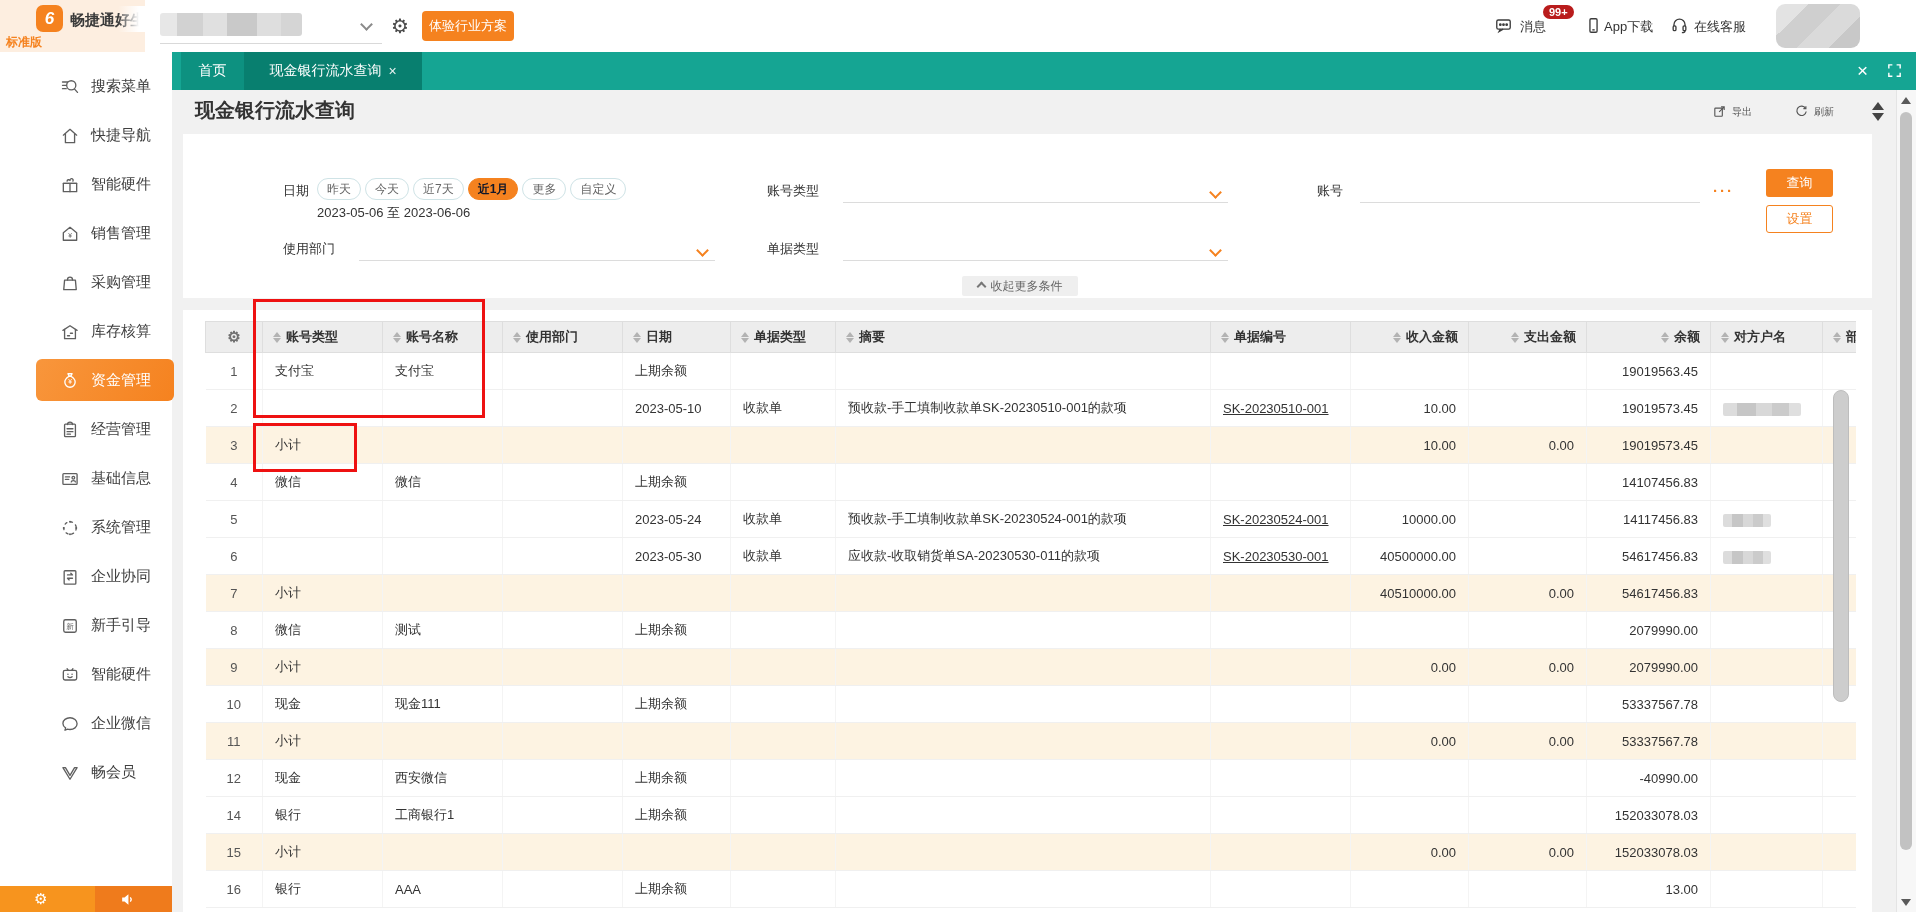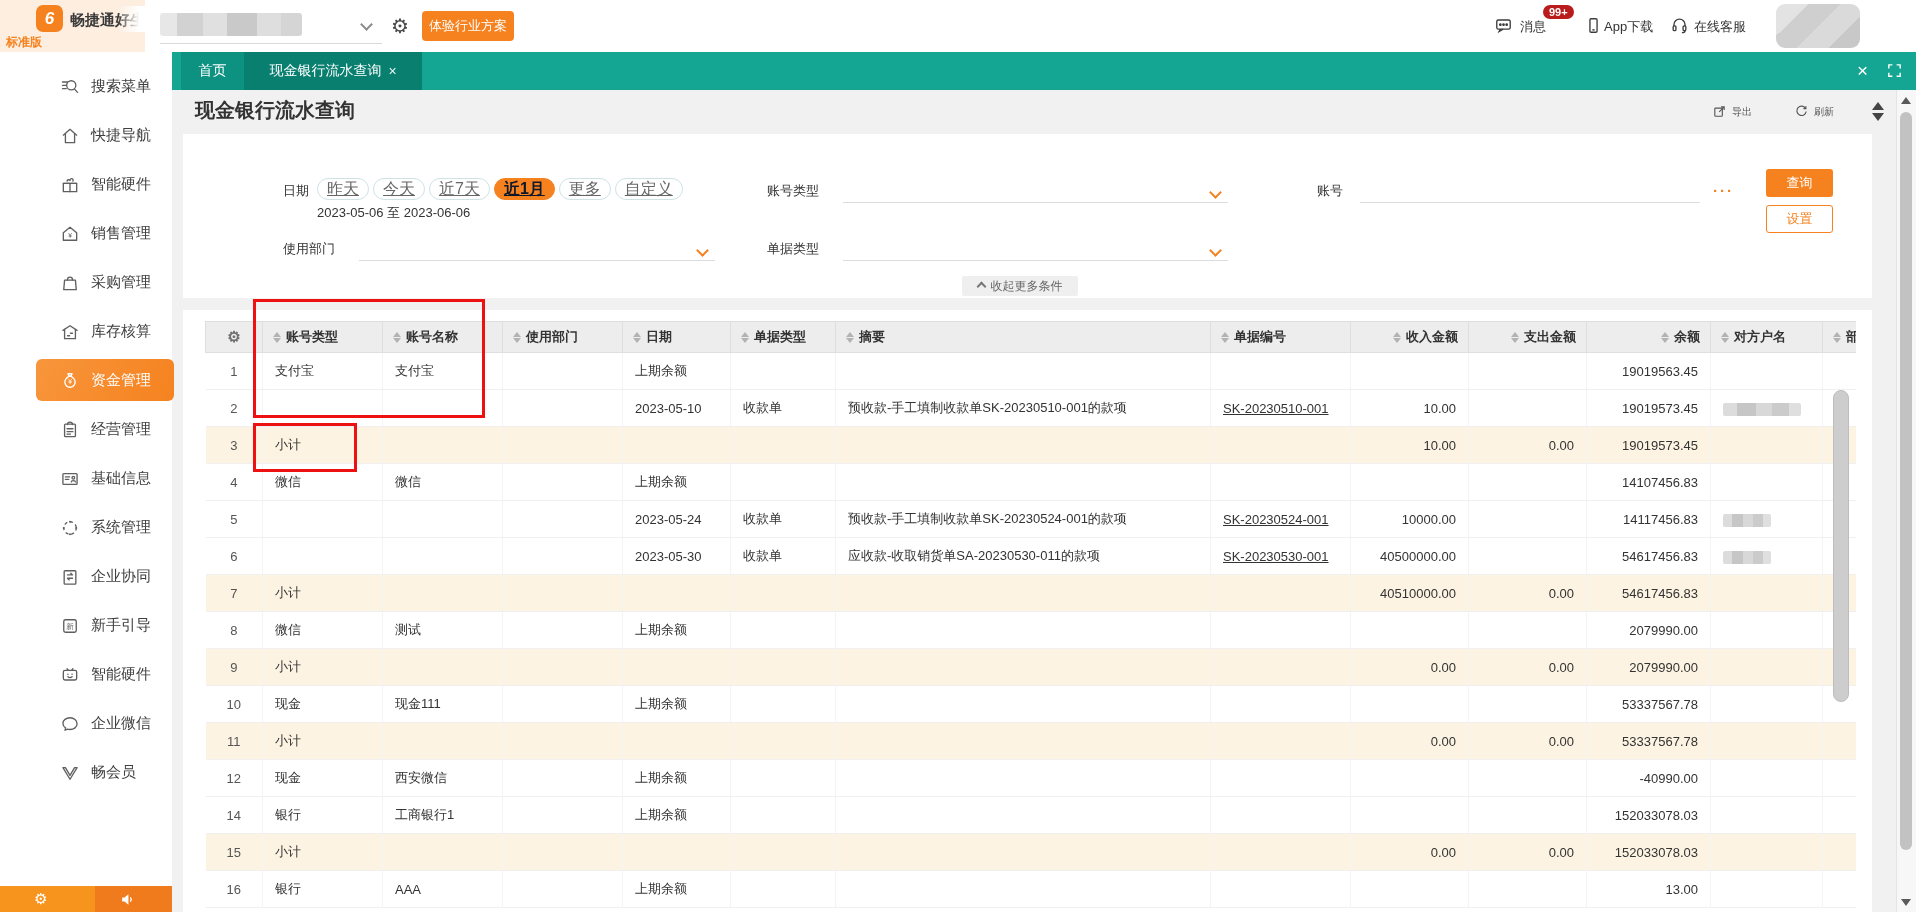--- a/index.html
+++ b/index.html
@@ -52,22 +52,22 @@
   .pg-scroll{left:1896px;top:90px;width:20px;height:822px;background:#f7f7f7;border-left:1px solid #e4e4e4;}
   .pg-thumb{left:1900px;top:112px;width:12px;height:738px;background:#c2c2c2;border-radius:6px;}
   .pg-arrow{left:1901px;width:0;height:0;border-left:5px solid transparent;border-right:5px solid transparent;}
   .pg-arrow.up{top:97px;border-bottom:7px solid #5a5a5a;}
   .pg-arrow.down{top:899px;border-top:7px solid #5a5a5a;}
 
   
   .filter-card{left:183px;top:134px;width:1689px;height:164px;background:#fff;}
   .f-label{position:absolute;font-size:13px;color:#333;}
   .pills{position:absolute;left:134px;top:44px;display:flex;gap:4px;}
-  .pill{height:20px;padding:0 9px;border:1px solid #cfe3e6;border-radius:11px;font-size:16px;color:#666;
-        display:flex;align-items:center;background:#fff;cursor:pointer;white-space:nowrap;text-decoration:underline;}
+  .pill{height:20px;padding:0 9px;border:1px solid #cfe3e6;border-radius:11px;font-size:12px;color:#666;
+        display:flex;align-items:center;background:#fff;cursor:pointer;white-space:nowrap;}
   .pill.active{background:#f5821f;border-color:#f5821f;color:#0f172a;font-weight:bold;}
   .date-range{position:absolute;left:134px;top:70px;font-size:13px;color:#333;}
   .f-line{position:absolute;height:24px;border-bottom:1px solid #dcdcdc;}
   .f-chev{position:absolute;}
   .f-more{position:absolute;left:1530px;top:48px;color:#f5821f;font-weight:bold;font-size:15px;letter-spacing:2px;cursor:pointer;}
   .btn-query{position:absolute;left:1583px;top:35px;width:67px;height:28px;background:#f5821f;border-radius:3px;color:#fff;
              font-size:13px;display:flex;align-items:center;justify-content:center;cursor:pointer;}
   .btn-settings{position:absolute;left:1583px;top:71px;width:65px;height:26px;background:#fff;border:1px solid #f5821f;
              border-radius:3px;color:#f5821f;font-size:13px;display:flex;align-items:center;justify-content:center;cursor:pointer;}
   .collapse-pill{left:962px;top:276px;width:116px;height:20px;background:#efefef;border-radius:2px;color:#666;

